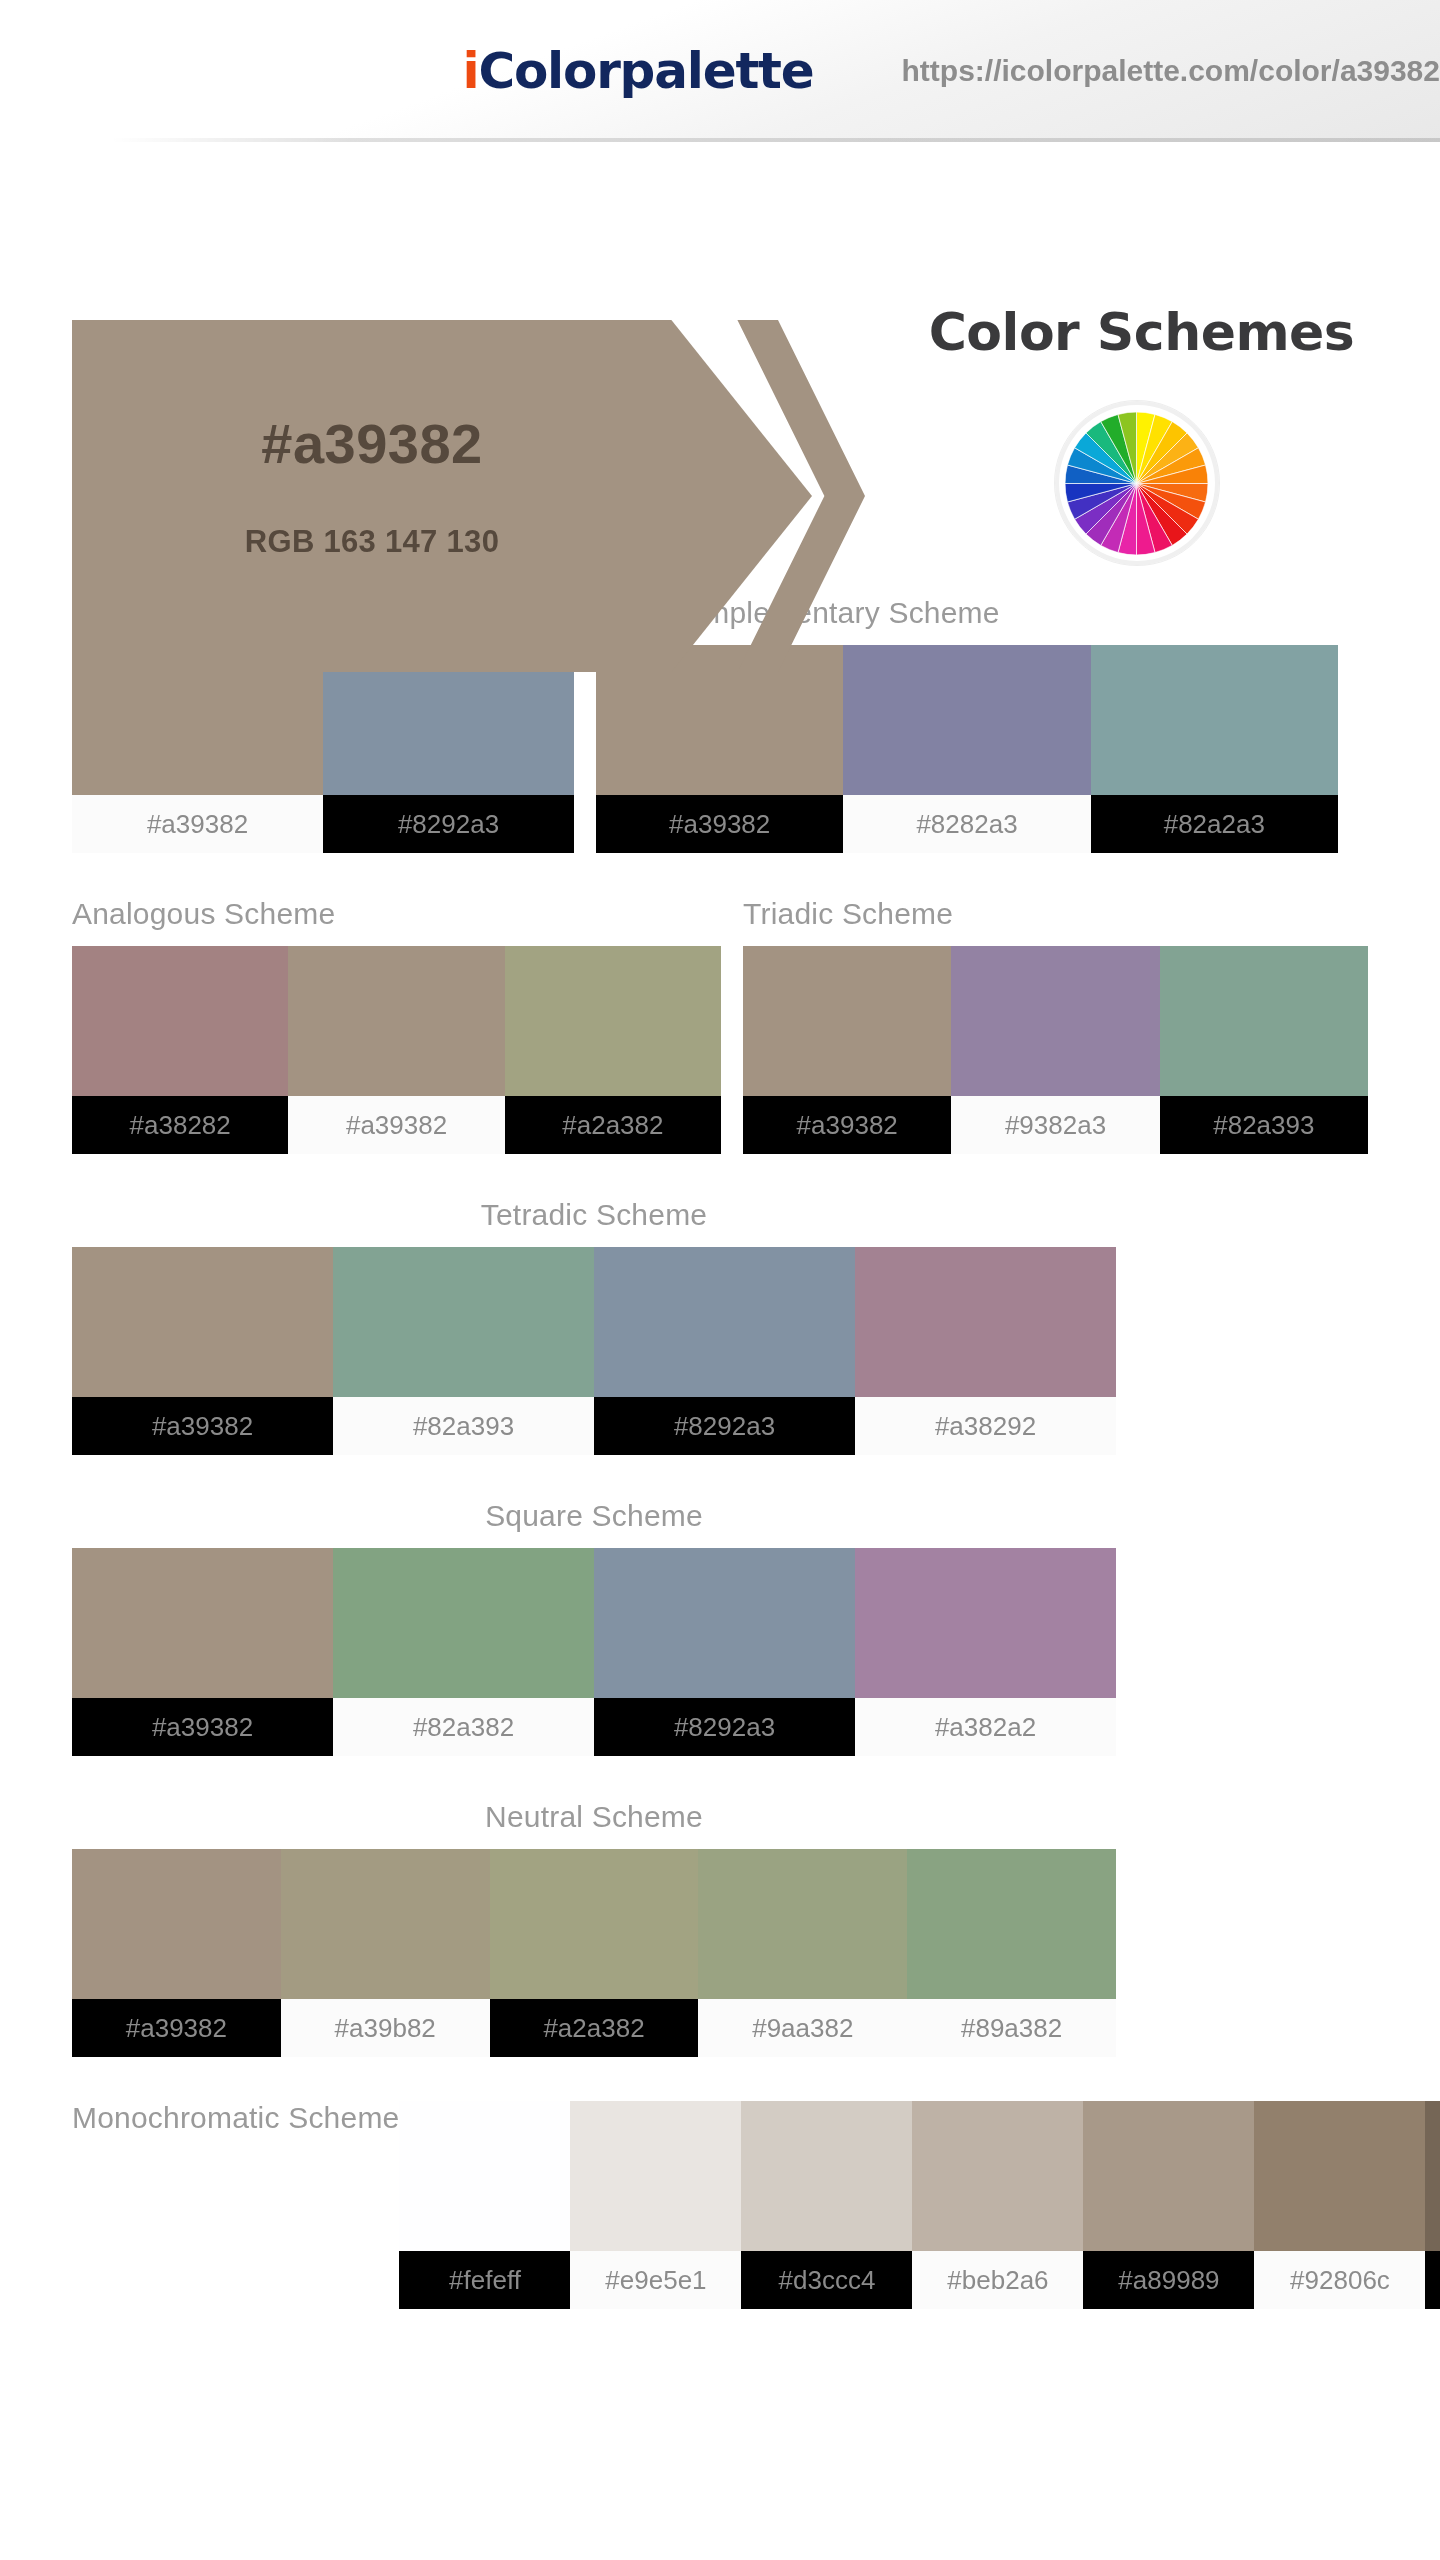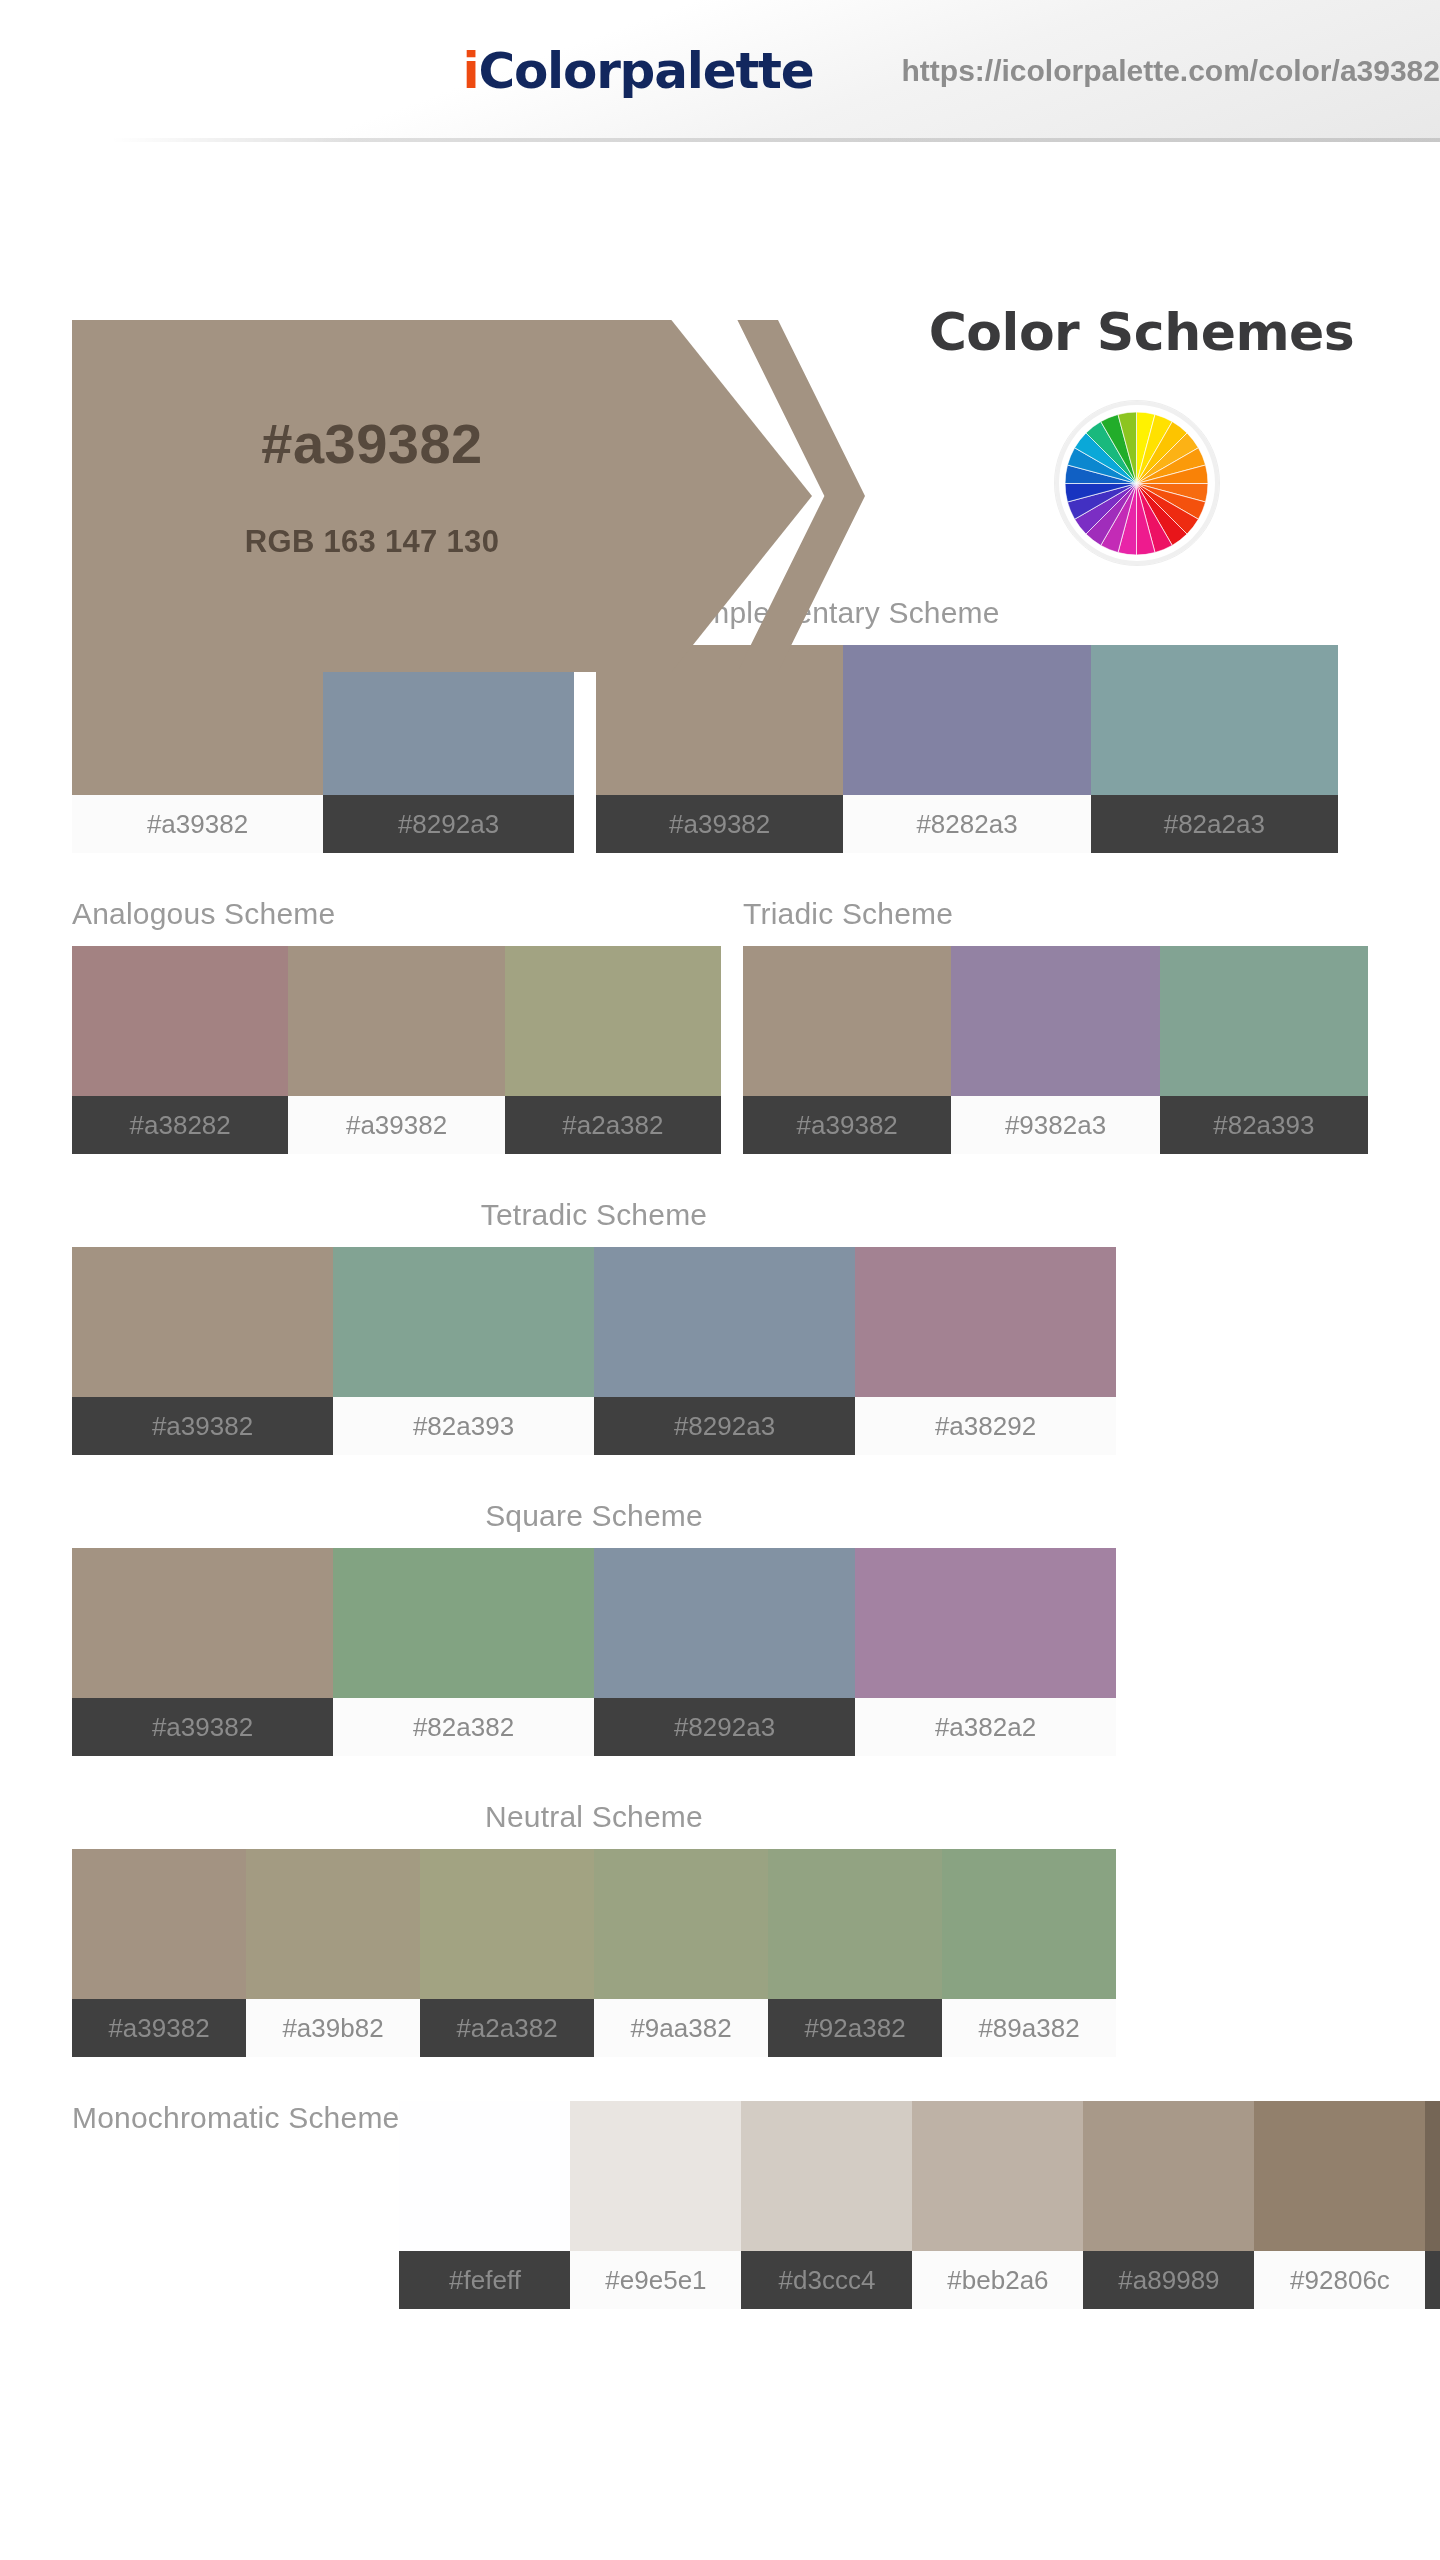--- a/index.html
+++ b/index.html
@@ -183,21 +183,21 @@
   .swatch-color { height: 150px; width: 100%; }
   .swatch-label {
     height: 58px;
     display: flex;
     align-items: center;
     justify-content: center;
     font-family: "Liberation Sans", sans-serif;
     font-size: 26px;
     font-weight: 400;
     color: #8b8b8b;
-    background: #404040;
+    background: #000000;
     white-space: nowrap;
   }
   .swatch-label.alt { background: #fbfbfb; }
 
   .half { width: 502px; }
   .half-wide { width: 742px; }
   .full { width: 1044px; text-align: center; }
   .mono-wrap { width: 1368px; overflow: hidden; }
   .mono-strip { display: flex; width: 1540px; }
   .mono-strip .swatch { width: 171px; flex: 0 0 171px; }
@@ -383,24 +383,20 @@
         </div>
         <div class="swatch">
           <div class="swatch-color" style="background: rgb(162, 163, 130);"></div>
           <div class="swatch-label">#a2a382</div>
         </div>
         <div class="swatch">
           <div class="swatch-color" style="background: rgb(154, 163, 130);"></div>
           <div class="swatch-label alt">#9aa382</div>
         </div>
         <div class="swatch">
-          <div class="swatch-color" style="background: rgb(146, 163, 130);"></div>
-          <div class="swatch-label">#92a382</div>
-        </div>
-        <div class="swatch">
           <div class="swatch-color" style="background: rgb(137, 163, 130);"></div>
           <div class="swatch-label alt">#89a382</div>
         </div>
       </div>
     </section>
     <div class="mono-wrap">
       <section class="scheme mono-strip" style="width: 1540px;">
         <div class="scheme-title">Monochromatic Scheme</div>
         <div class="swatch-strip mono-strip">
           <div class="swatch">

